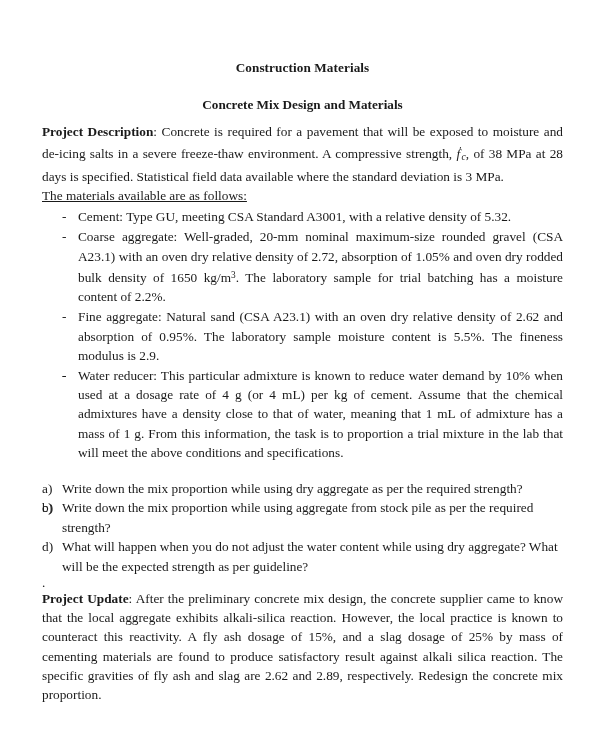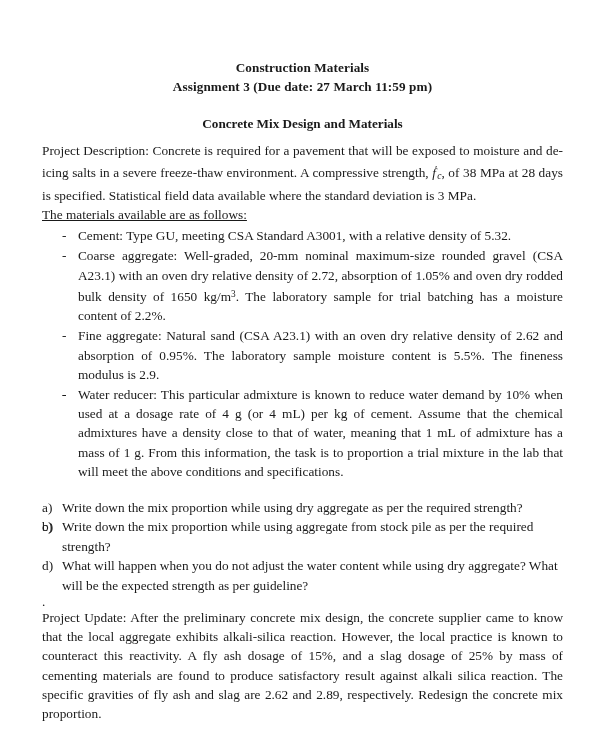--- a/index.html
+++ b/index.html
@@ -47,21 +47,21 @@
     margin: 0;
     font-size: 13.3px;
     line-height: 19.2px;
     text-align: justify;
     text-justify: inter-word;
   }
   p.body-para.first {
     margin-top: 8px;
   }
   .lead {
-    font-weight: normal;
+    font-weight: bold;
     margin-top: 25px;
   }
   .no-justify {
     text-align: left;
     text-decoration: underline;
   }
   ul.material-list {
     list-style: none;
     margin: 2px 0 0 0;
     padding: 0;
@@ -127,21 +127,20 @@
     vertical-align: 0.45em;
   }
 </style>
 </head>
 <body>
 
 <div class="page">
   <div class="content">
 
     <div class="title-line">Construction Materials</div>
-    <div class="title-line">Assignment 3 (Due date: 27 March 11:59 pm)</div>
 
     <div class="section-heading">Concrete Mix Design and Materials</div>
 
     <p class="body-para first"><span class="lead">Project Description</span><span>: </span><span>Concrete is required for a pavement that will be exposed to moisture and de-icing salts in a severe freeze-thaw environment. A compressive strength, </span><span class="fc"><span>f</span><span class="prime">′</span><span class="sub">c</span></span><span>, of 38 MPa at 28 days is specified. Statistical field data available where the standard deviation is 3 MPa.</span></p>
 
     <p class="body-para no-justify">The materials available are as follows:</p>
 
     <ul class="material-list">
       <li><span class="dash">-</span><span>Cement: Type GU, meeting CSA Standard A3001, with a relative density of 5.32.</span></li>
       <li><span class="dash">-</span><span>Coarse aggregate: Well-graded, 20-mm nominal maximum-size rounded gravel (CSA A23.1) with an oven dry relative density of 2.72, absorption of 1.05% and oven dry rodded bulk density of 1650 kg/m</span><sup class="sup3">3</sup><span>. The laboratory sample for trial batching has a moisture content of 2.2%.</span></li>

